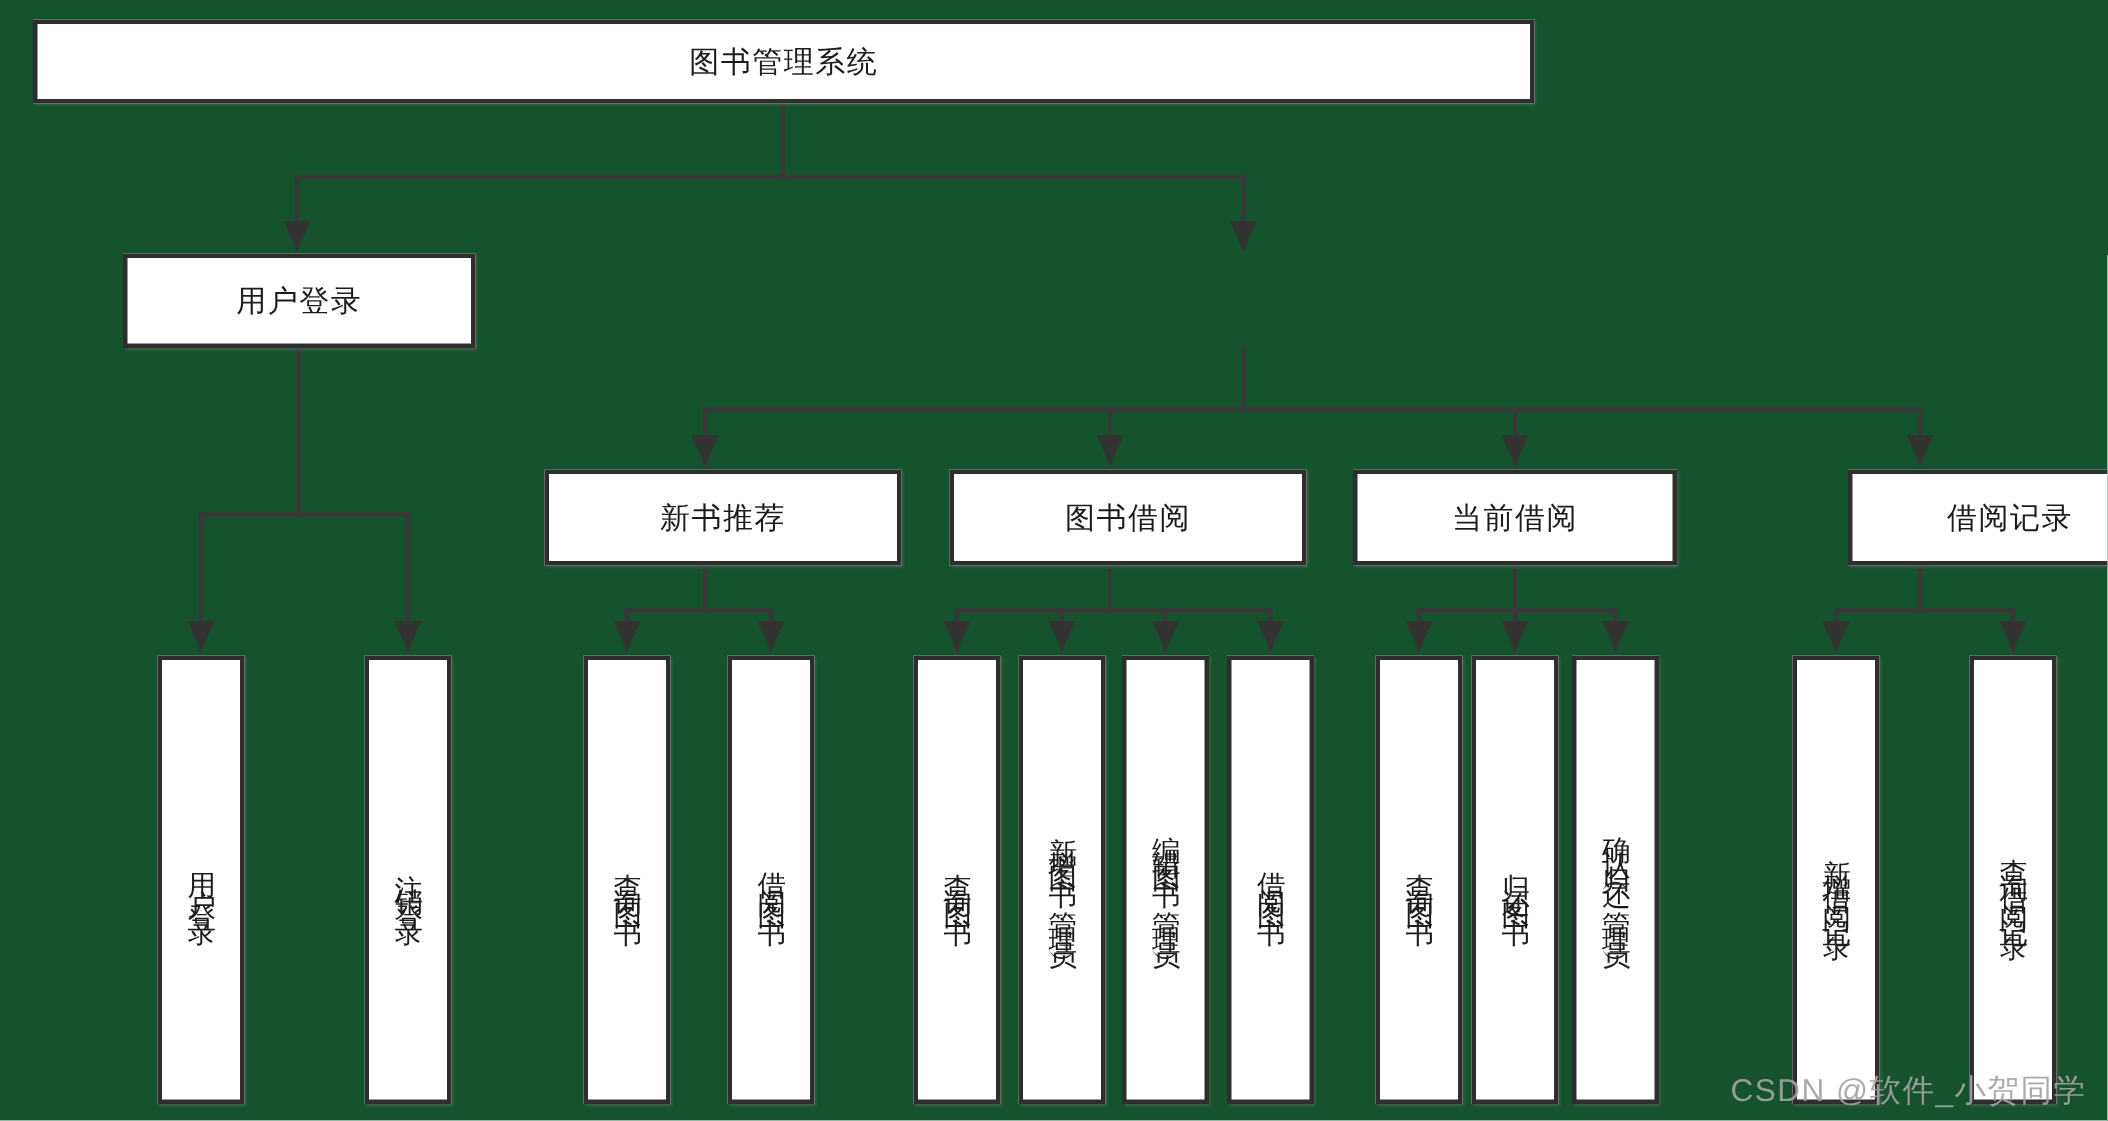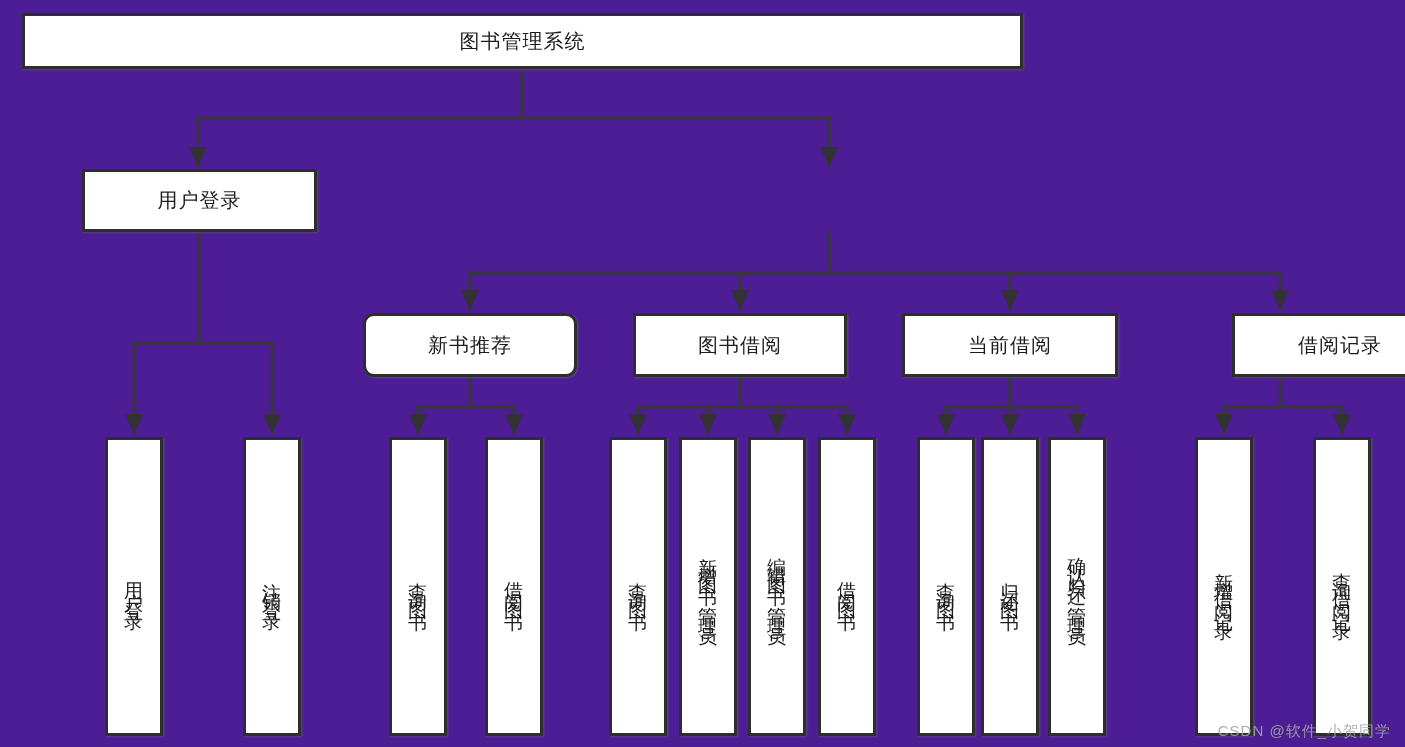--- a/index.html
+++ b/index.html
@@ -1,19 +1,19 @@
 <!DOCTYPE html>
 <html><head>
 <meta charset="utf-8">
 <style>
   html,body{margin:0;padding:0;background:#ffffff;}
   #canvas{
     position:relative;
     width:1405px;height:747px;
-    background:#4c1d95;
+    background:#14532d;
     font-family:"Liberation Sans","DejaVu Sans",sans-serif;
     overflow:hidden;
   }
   #connectors{position:absolute;left:0;top:0;z-index:1;}
   .box{
     position:absolute;
     box-sizing:border-box;
     background:#ffffff;
     border:3px solid #2e2e2e;
     box-shadow:1px 1px 2px rgba(120,120,120,0.45);
@@ -27,21 +27,21 @@
     writing-mode:vertical-lr;
     text-orientation:mixed;
     font-size:19px;
     letter-spacing:10px;
     line-height:1;
     color:#1c1c1c;
   }
   .watermark{
     position:absolute;
     right:14px;bottom:6px;
-    font-size:15px;
+    font-size:21px;
     color:#a3a3a3;
     opacity:0.9;
     z-index:3;
     letter-spacing:1px;
     white-space:nowrap;
   }
 </style>
 </head>
 <body>
 
@@ -98,24 +98,24 @@
   </svg>
 
   <div class="box h-box" style="left:22px;top:13px;width:1001px;height:56px;">
     <span>图书管理系统</span>
   </div>
 
   <div class="box h-box" style="left:82px;top:169px;width:235px;height:63px;">
     <span>用户登录</span>
   </div>
 
-  <div class="box h-box" style="left:363px;top:313px;width:214px;height:64px;border-radius:11px;">
+  <div class="box h-box" style="left:363px;top:313px;width:238px;height:64px;">
     <span>新书推荐</span>
   </div>
-  <div class="box h-box" style="left:633px;top:313px;width:214px;height:64px;">
+  <div class="box h-box" style="left:633px;top:313px;width:238px;height:64px;">
     <span>图书借阅</span>
   </div>
   <div class="box h-box" style="left:902px;top:313px;width:216px;height:64px;">
     <span>当前借阅</span>
   </div>
   <div class="box h-box" style="left:1232px;top:313px;width:216px;height:64px;">
     <span>借阅记录</span>
   </div>
 
   <div class="box v-box" style="left:105px;">

